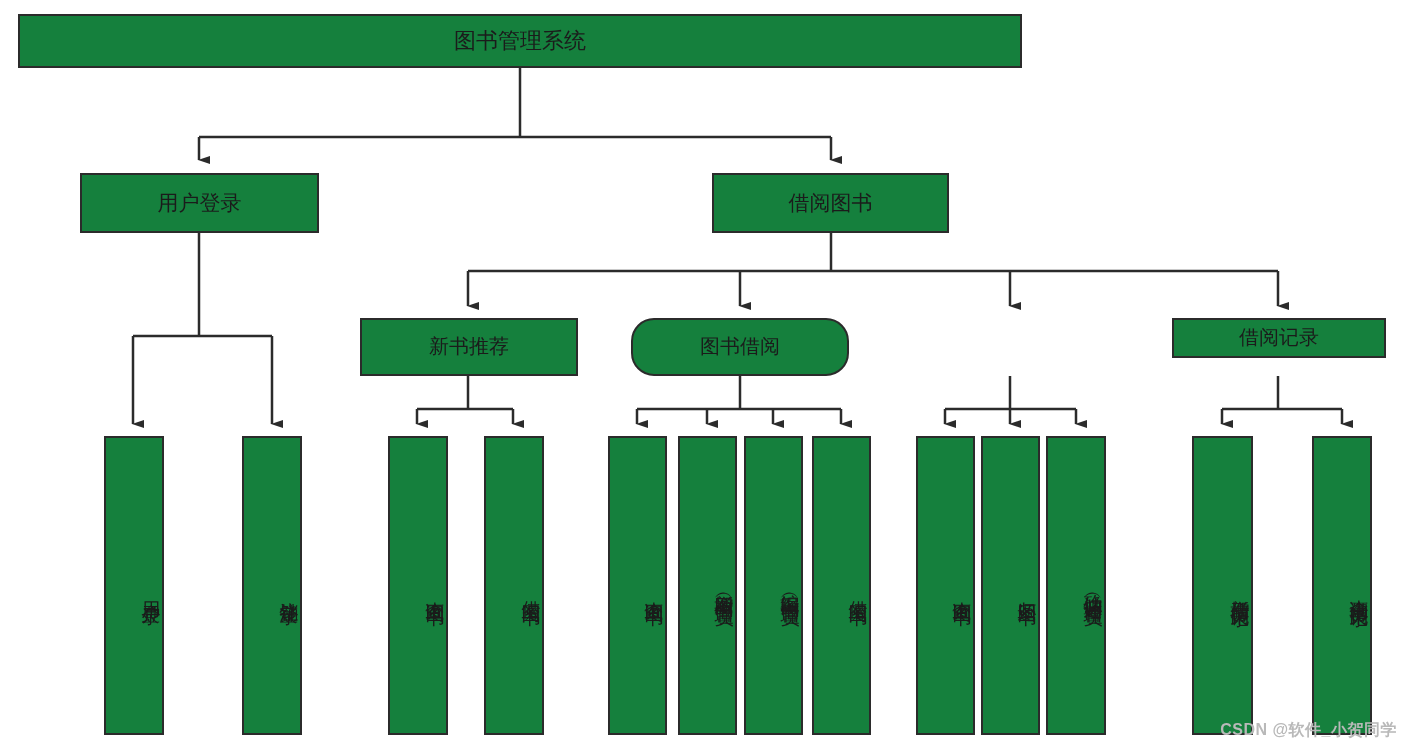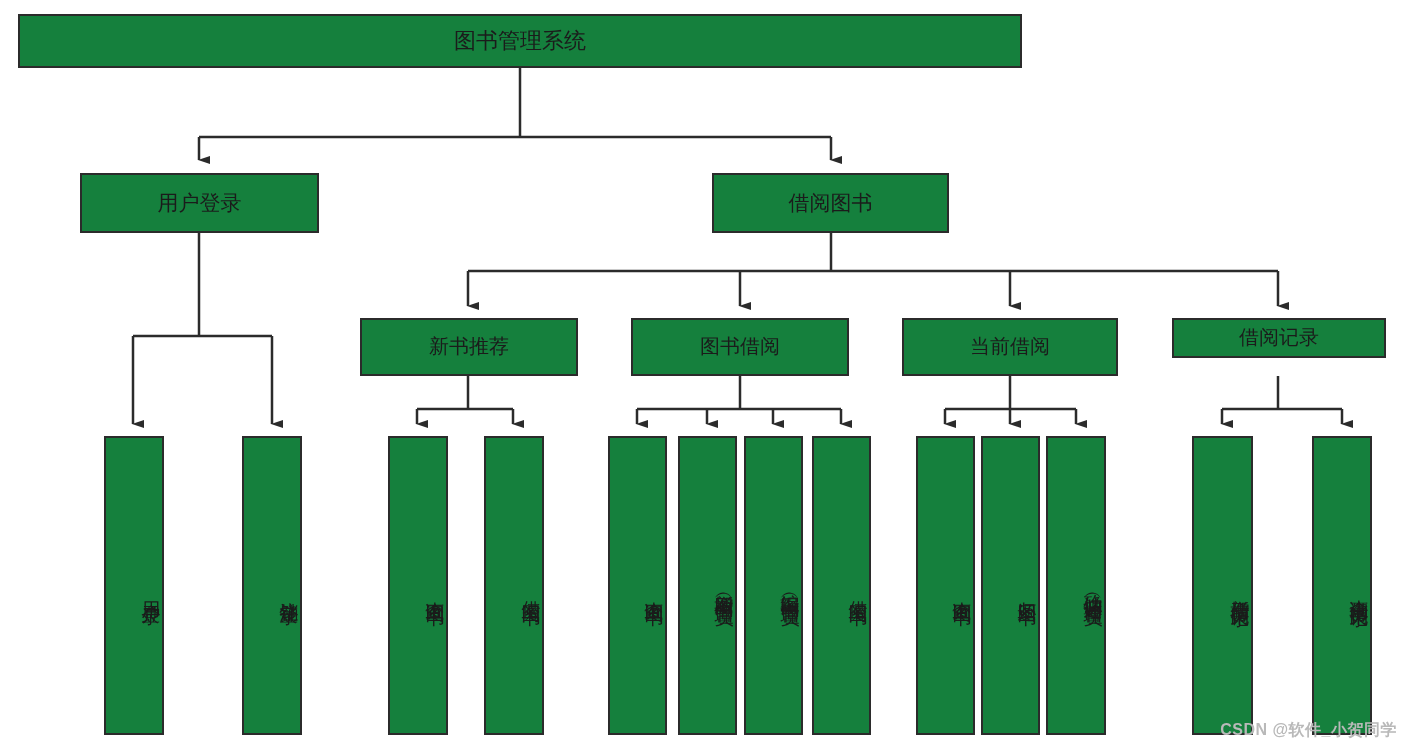--- a/index.html
+++ b/index.html
@@ -130,25 +130,22 @@
   <div class="node level1" style="left:80px; top:173px; width:239px; height:60px;">
     <span>用户登录</span>
   </div>
   <div class="node level1" style="left:712px; top:173px; width:237px; height:60px;">
     <span>借阅图书</span>
   </div>
 
   <div class="node level2" style="left:360px; top:318px; width:218px; height:58px;">
     <span>新书推荐</span>
   </div>
-  <div class="node level2" style="left:631px; top:318px; width:218px; height:58px;">
+  <div class="node level2" style="left:631px; top:318px; width:218px; height:58px;border-radius:23px;">
     <span>图书借阅</span>
-  </div>
-  <div class="node level2" style="left:902px; top:318px; width:216px; height:58px;">
-    <span>当前借阅</span>
   </div>
   <div class="node level2" style="left:1172px; top:318px; width:214px; height:40px;">
     <span>借阅记录</span>
   </div>
 
   <div class="node leaf" style="left:104px; top:436px; width:60px; height:299px;">
     <span>用户登录</span>
   </div>
   <div class="node leaf" style="left:242px; top:436px; width:60px; height:299px;">
     <span>注销登录</span>

